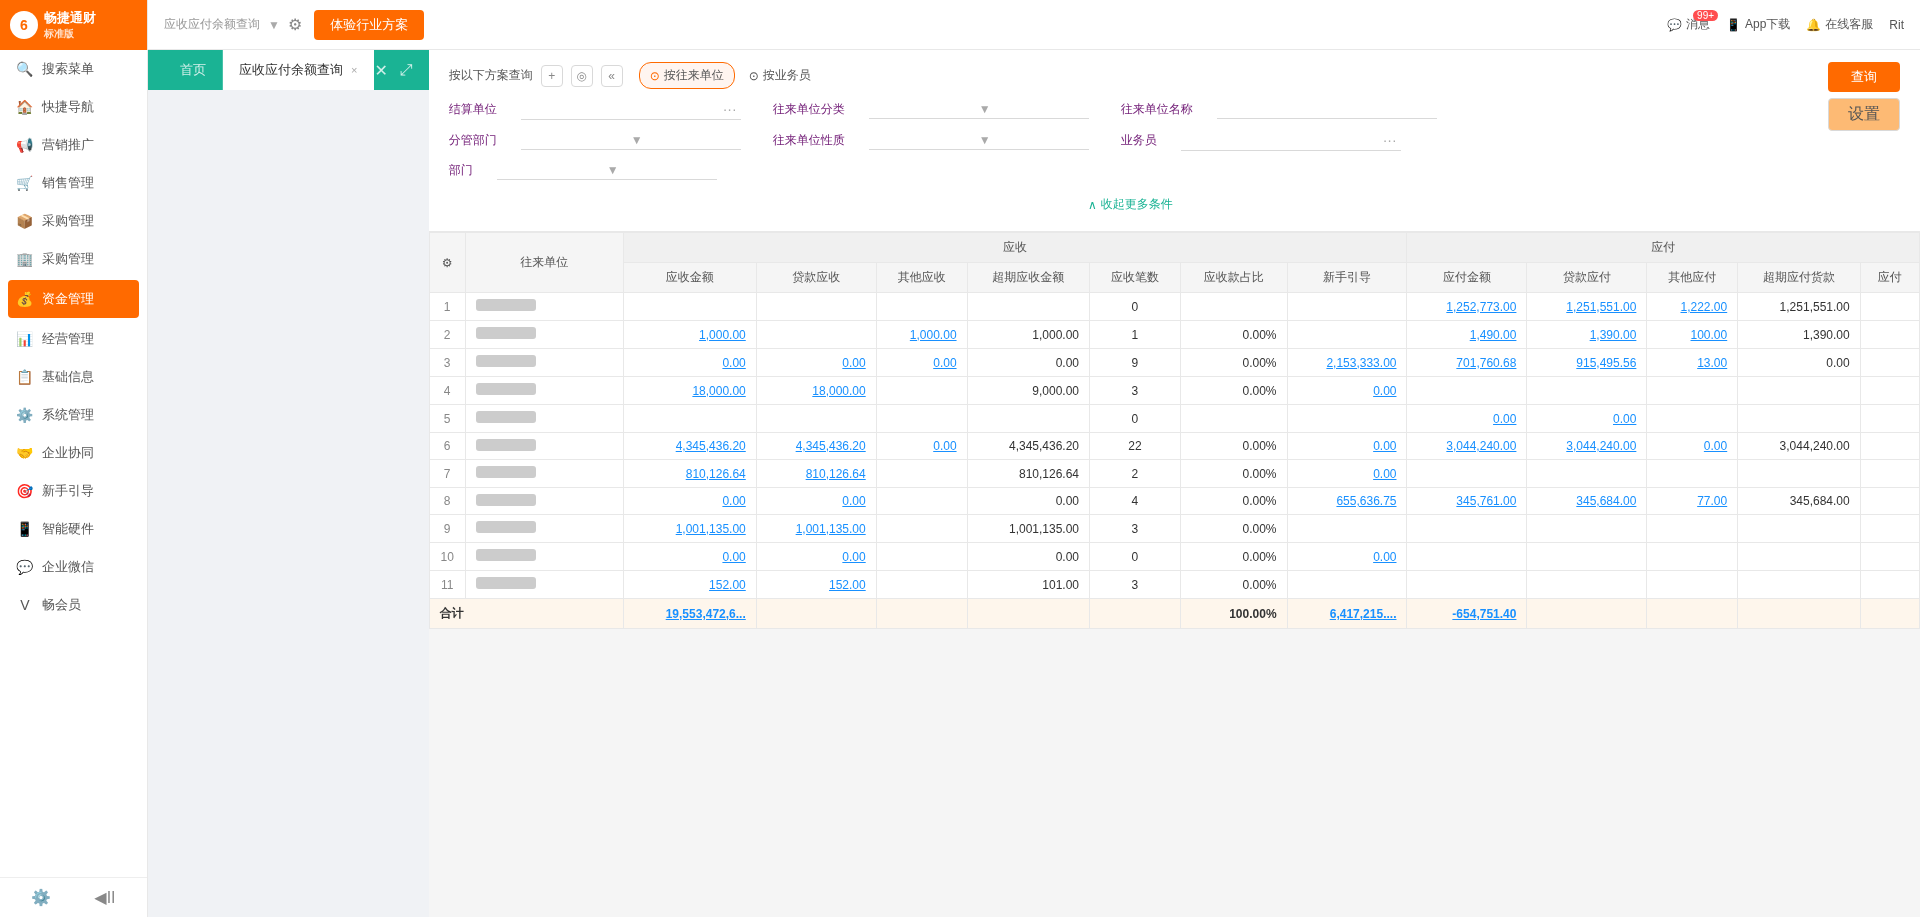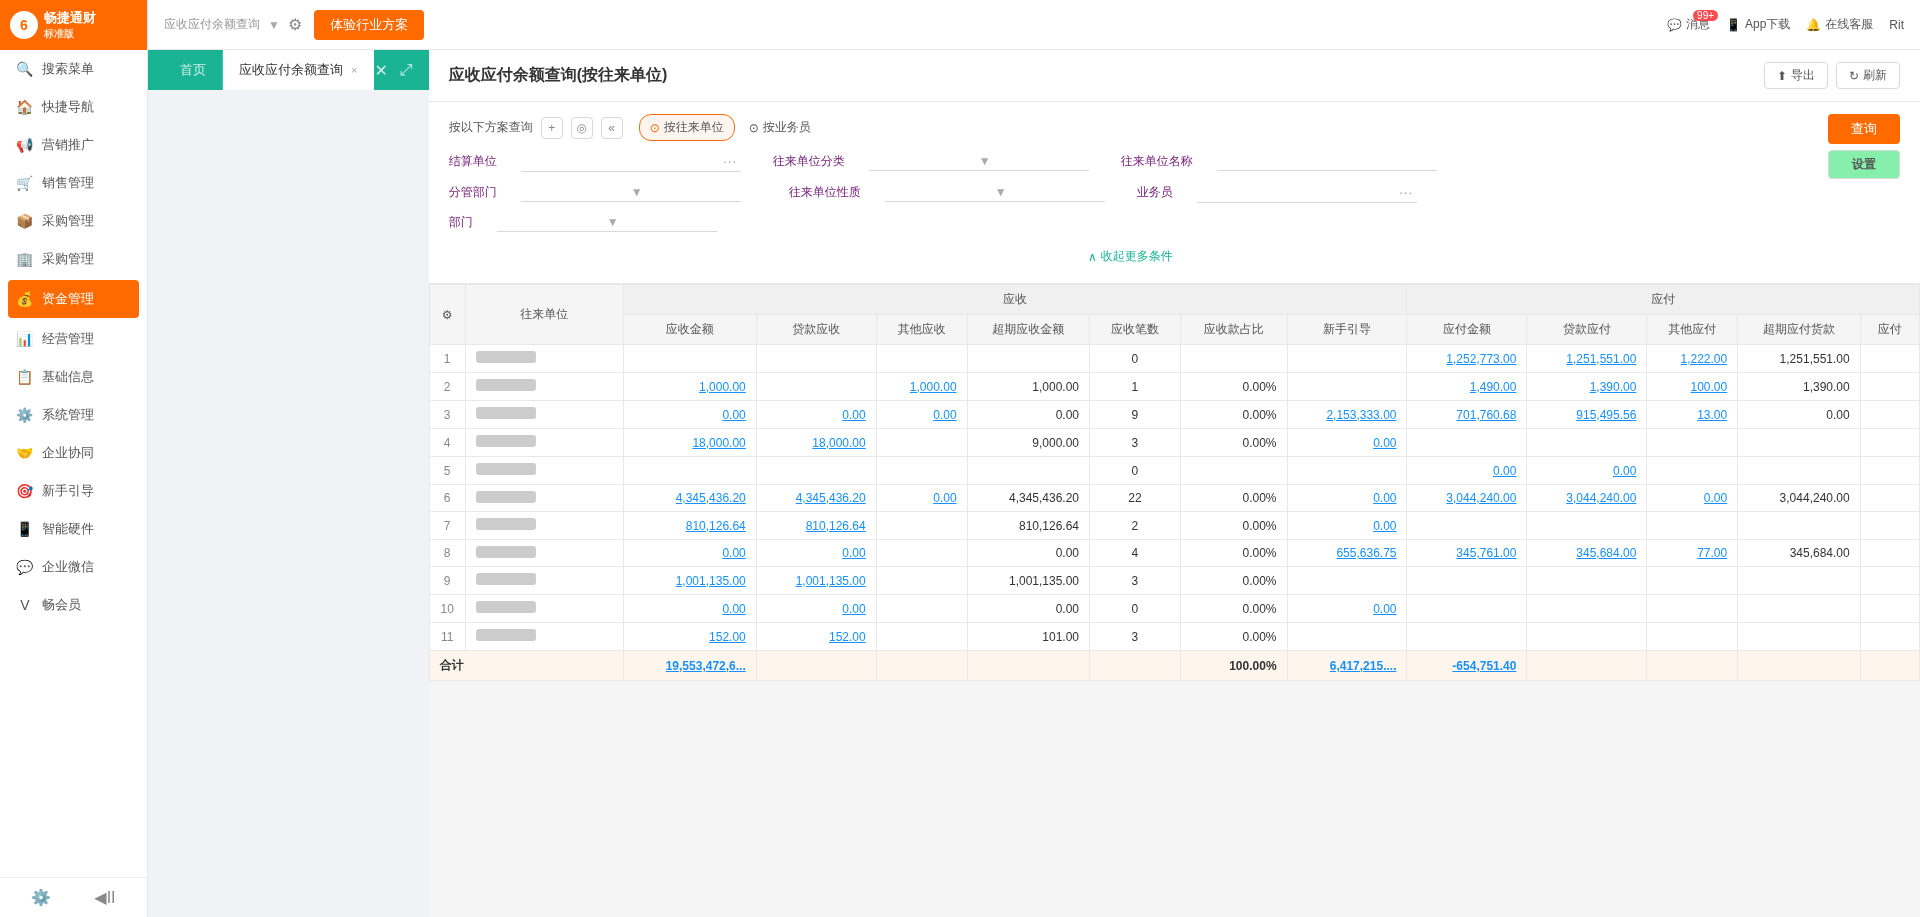--- a/index.html
+++ b/index.html
@@ -104,21 +104,21 @@
     .data-table td.text-center { text-align: center; }
     .data-table .link-val { color: #1890ff; text-decoration: underline; cursor: pointer; }
     .data-table .th-group { background: #f0f0f0; }
     .data-table .footer-row td { background: #fef6ec; font-weight: bold; }
     .data-table .row-num { text-align: center; color: #888; }
     .blurred { background: #ccc; color: transparent; border-radius: 3px; display: inline-block; min-width: 60px; height: 12px; }
 
     .table-wrapper { overflow-x: auto; overflow-y: auto; max-height: calc(100vh - 320px); }
 
     .query-btn { background: #ff6a00; color: #fff; border: none; padding: 6px 20px; border-radius: 4px; cursor: pointer; font-size: 13px; display: block; width: 72px; text-align: center; }
-    .set-btn { background: #86efac; color: #555; border: 1px solid #d9d9d9; padding: 5px 16px; border-radius: 4px; cursor: pointer; font-size: 12px; display: block; width: 72px; text-align: center; margin-top: 6px; font-weight: bold; }
+    .set-btn { background: #fdba74; color: #555; border: 1px solid #d9d9d9; padding: 5px 16px; border-radius: 4px; cursor: pointer; font-size: 16px; display: block; width: 72px; text-align: center; margin-top: 6px; }
 
     .filter-right-btns { display: flex; flex-direction: column; align-items: flex-end; min-width: 80px; }
   </style>
 </head>
 <body>
 
 <div class="sidebar">
   <div class="sidebar-logo">
     <div class="logo-icon">
       <span>6</span>
@@ -234,33 +234,20 @@
       <span class="tab-close">×</span>
     </div>
     <div class="tabbar-controls">
       <span class="tabbar-ctrl">✕</span>
       <span class="tabbar-ctrl">⤢</span>
     </div>
   </div>
 
   <div class="page-content">
 
-    <div class="page-header">
-      <span class="page-title">应收应付余额查询(按往来单位)</span>
-      <div class="page-actions">
-        <button class="btn-outline">
-          <span>⬆</span>
-          <span>导出</span>
-        </button>
-        <button class="btn-outline">
-          <span>↻</span>
-          <span>刷新</span>
-        </button>
-      </div>
-    </div>
 
     <div class="filter-area">
       <div style="display:flex; gap:8px;">
 
         <div style="flex:1;">
           <div class="filter-label-bar">
             <span>按以下方案查询</span>
             <div class="icon-btn">+</div>
             <div class="icon-btn">◎</div>
             <div class="icon-btn">«</div>
@@ -296,21 +283,21 @@
             </div>
           </div>
 
           <div class="filter-row">
             <span class="filter-label">分管部门</span>
             <div class="filter-select-wrap" style="min-width:220px;">
               <span></span>
               <span class="filter-chevron">▼</span>
             </div>
 
-            <span class="filter-label" style="margin-left:32px;">往来单位性质</span>
+            <span class="filter-label" style="margin-left:16px;">往来单位性质</span>
             <div class="filter-select-wrap" style="min-width:220px;">
               <span></span>
               <span class="filter-chevron">▼</span>
             </div>
 
             <span class="filter-label" style="margin-left:16px;">业务员</span>
             <div class="filter-input-wrap" style="min-width:220px;">
               <input type="text" style="">
               <span class="filter-input-ellipsis">···</span>
             </div>

